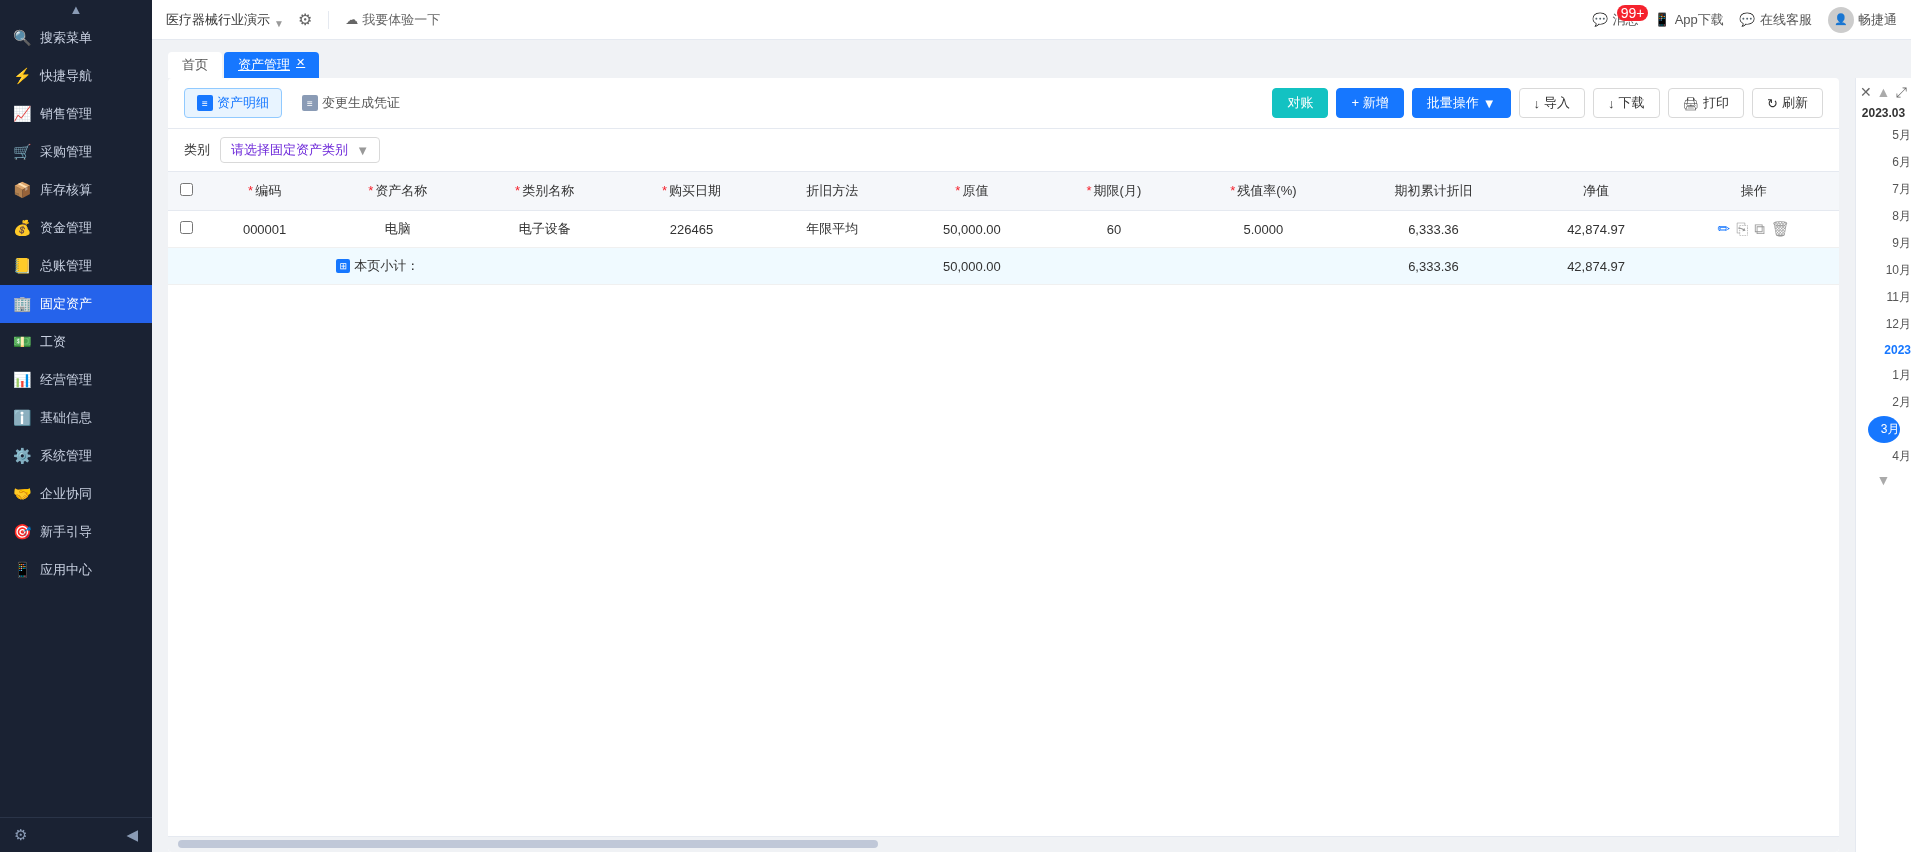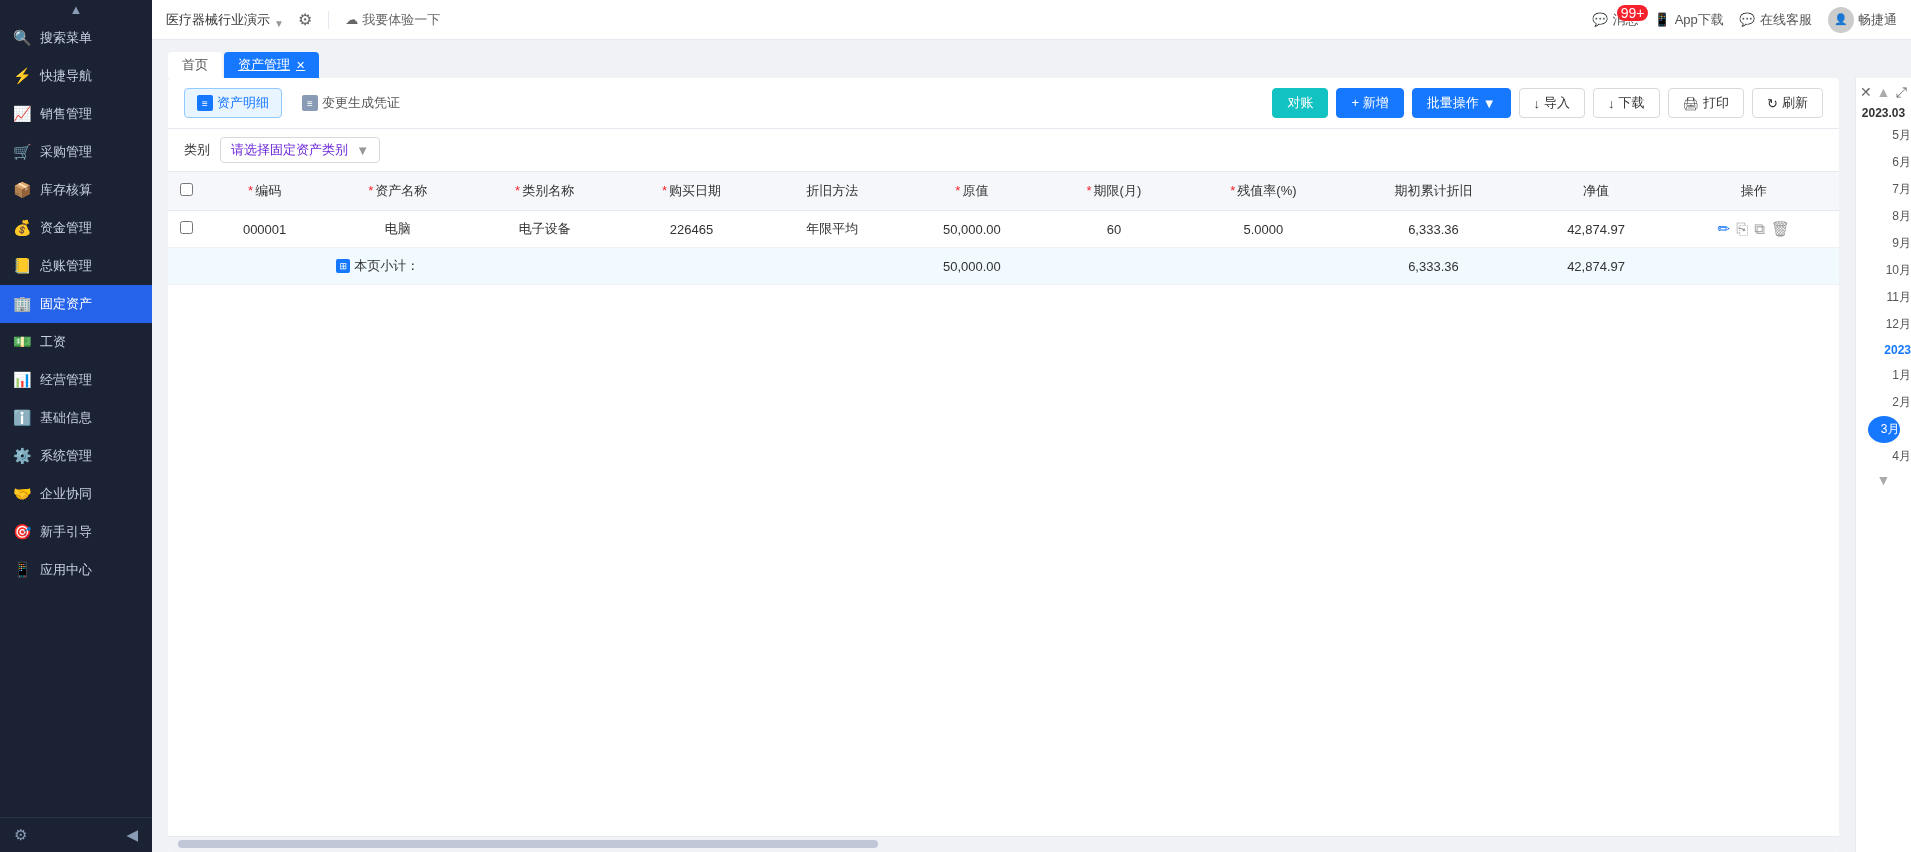--- a/index.html
+++ b/index.html
@@ -173,21 +173,20 @@
       gap: 2px;
     }
     .tab {
       padding: 4px 14px;
       background: #fff;
       border-radius: 4px 4px 0 0;
       cursor: pointer;
       font-size: 13px;
       color: #555;
       display: flex;
-      align-items: center;
       gap: 6px;
     }
     .tab.active {
       background: #1677ff;
       color: #fff;
       text-decoration: underline;
     }
     .tab-close {
       font-size: 11px;
       cursor: pointer;

